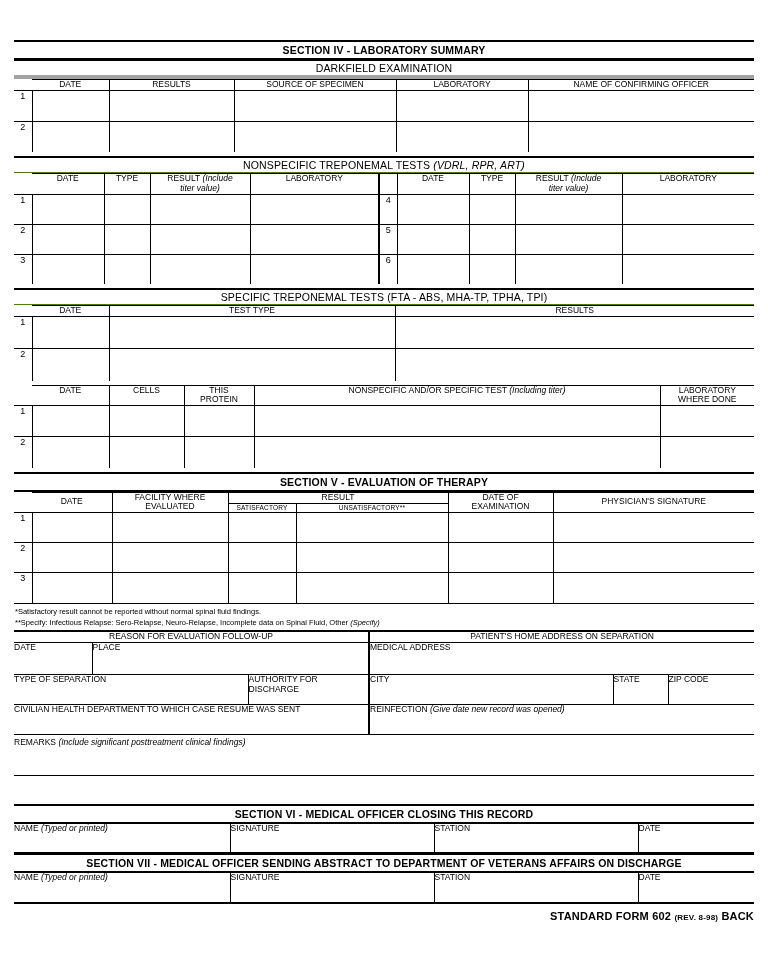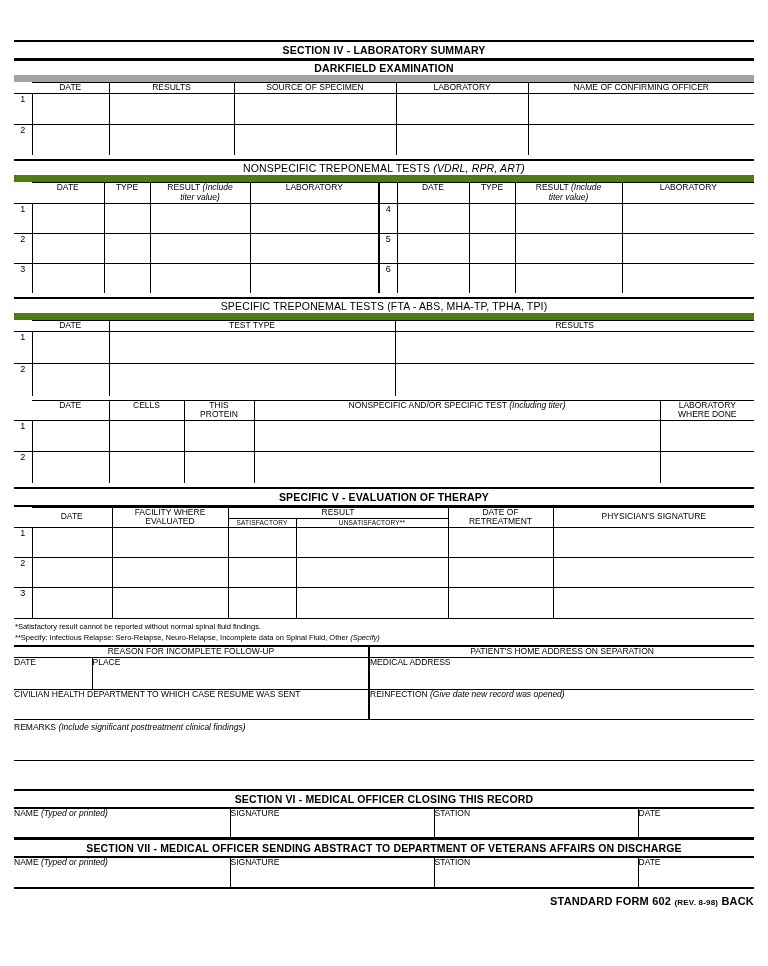--- a/index.html
+++ b/index.html
@@ -27,30 +27,30 @@
   .banner {
     text-align: center;
     font-size: 10.5px;
     font-weight: bold;
     letter-spacing: .15px;
     padding: 2px 0 2px 0;
     border-top: 2px solid #000;
     border-bottom: 2px solid #000;
   }
   .banner.sub {
-    font-weight: bold;
+    font-weight: normal;
     font-size: 10.5px;
     border-top: 1px solid #000;
-    border-bottom: 7px solid #a3a3a3;
+    border-bottom: 4px solid #a3a3a3;
     padding: 1px 0 1px 0;
   }
   .banner.sub-thin {
     font-weight: normal;
     border-top: 2px solid #000;
-    border-bottom: 7px solid #4d7c0f;
+    border-bottom: 1px solid #4d7c0f;
   }
   .banner i { font-style: italic; font-weight: bold; }
   .banner.sub i { font-style: italic; font-weight: normal; }
 
   
   table.form {
     width: 100%;
     border-collapse: collapse;
     table-layout: fixed;
   }
@@ -290,39 +290,39 @@
       <td class="cell" style="border-bottom:none"></td>
       <td class="cell" style="border-bottom:none"></td>
       <td class="cell" style="border-bottom:none"></td>
       <td class="cell" style="border-right:none;border-bottom:none"></td>
     </tr>
   </tbody>
     </table>
 
   <div class="gap"></div>
 
-  <div class="banner">SPECIFIC V - EVALUATION OF THERAPY</div>
+  <div class="banner">SECTION V - EVALUATION OF THERAPY</div>
 
   <table class="form">
     <colgroup>
         <col style="width:18px">
         <col style="width:80px">
         <col style="width:116px">
         <col style="width:68px">
         <col style="width:152px">
         <col style="width:105px">
         <col>
       </colgroup>
     <tbody>
         <tr>
       <td class="hdr" rowspan="2" style="border:none;border-bottom:1px solid #000"></td>
       <td class="hdr" rowspan="2" style="border-left:none;vertical-align:middle">DATE</td>
       <td class="hdr" rowspan="2" style="vertical-align:middle"><span>FACILITY WHERE</span><br><span>EVALUATED</span></td>
       <td class="hdr" colspan="2">RESULT</td>
-      <td class="hdr" rowspan="2" style="vertical-align:middle"><span>DATE OF</span><br><span>RETREATMENT</span></td>
+      <td class="hdr" rowspan="2" style="vertical-align:middle"><span>DATE OF</span><br><span>EXAMINATION</span></td>
       <td class="hdr" rowspan="2" style="border-right:none;vertical-align:middle">PHYSICIAN'S SIGNATURE</td>
     </tr>
     <tr>
       <td class="hdr small" style="vertical-align:middle">SATISFACTORY</td>
       <td class="hdr small" style="vertical-align:middle">UNSATISFACTORY**</td>
     </tr>
     <tr style="height:30px">
       <td class="rownum" style="border-left:none">1</td>
       <td class="cell"></td>
       <td class="cell"></td>
@@ -362,27 +362,34 @@
     <colgroup>
         <col style="width:78px">
         <col style="width:156px">
         <col style="width:121px">
         <col style="width:244px">
         <col style="width:55px">
         <col>
       </colgroup>
     <tbody>
         <tr>
-      <td class="hdr ctr" colspan="3" style="border-left:none;border-right:2px solid #000">REASON FOR INCOMPLETE FOLLOW-UP</td>
+      <td class="hdr ctr" colspan="3" style="border-left:none;border-right:2px solid #000">REASON FOR EVALUATION FOLLOW-UP</td>
       <td class="hdr ctr" colspan="3" style="border-right:none">PATIENT'S HOME ADDRESS ON SEPARATION</td>
     </tr>
     <tr style="height:32px">
       <td class="lbl" style="border-left:none">DATE</td>
       <td class="lbl" colspan="2" style="border-right:2px solid #000">PLACE</td>
       <td class="lbl" colspan="3" style="border-right:none">MEDICAL ADDRESS</td>
+    </tr>
+    <tr style="height:30px">
+      <td class="lbl" colspan="2" style="border-left:none">TYPE OF SEPARATION</td>
+      <td class="lbl" style="border-right:2px solid #000">AUTHORITY FOR DISCHARGE</td>
+      <td class="lbl">CITY</td>
+      <td class="lbl">STATE</td>
+      <td class="lbl" style="border-right:none">ZIP CODE</td>
     </tr>
     <tr style="height:30px">
       <td class="lbl" colspan="3" style="border-left:none;border-right:2px solid #000">CIVILIAN HEALTH DEPARTMENT TO WHICH CASE RESUME WAS SENT</td>
       <td class="lbl" colspan="3" style="border-right:none"><span>REINFECTION </span><i>(Give date new record was opened)</i></td>
     </tr>
     <tr style="height:40px">
       <td class="lbl" colspan="6" style="border-left:none;border-right:none;border-bottom:none;padding-top:3px"><span>REMARKS </span><i>(Include significant posttreatment clinical findings)</i></td>
     </tr>
   </tbody>
     </table>

